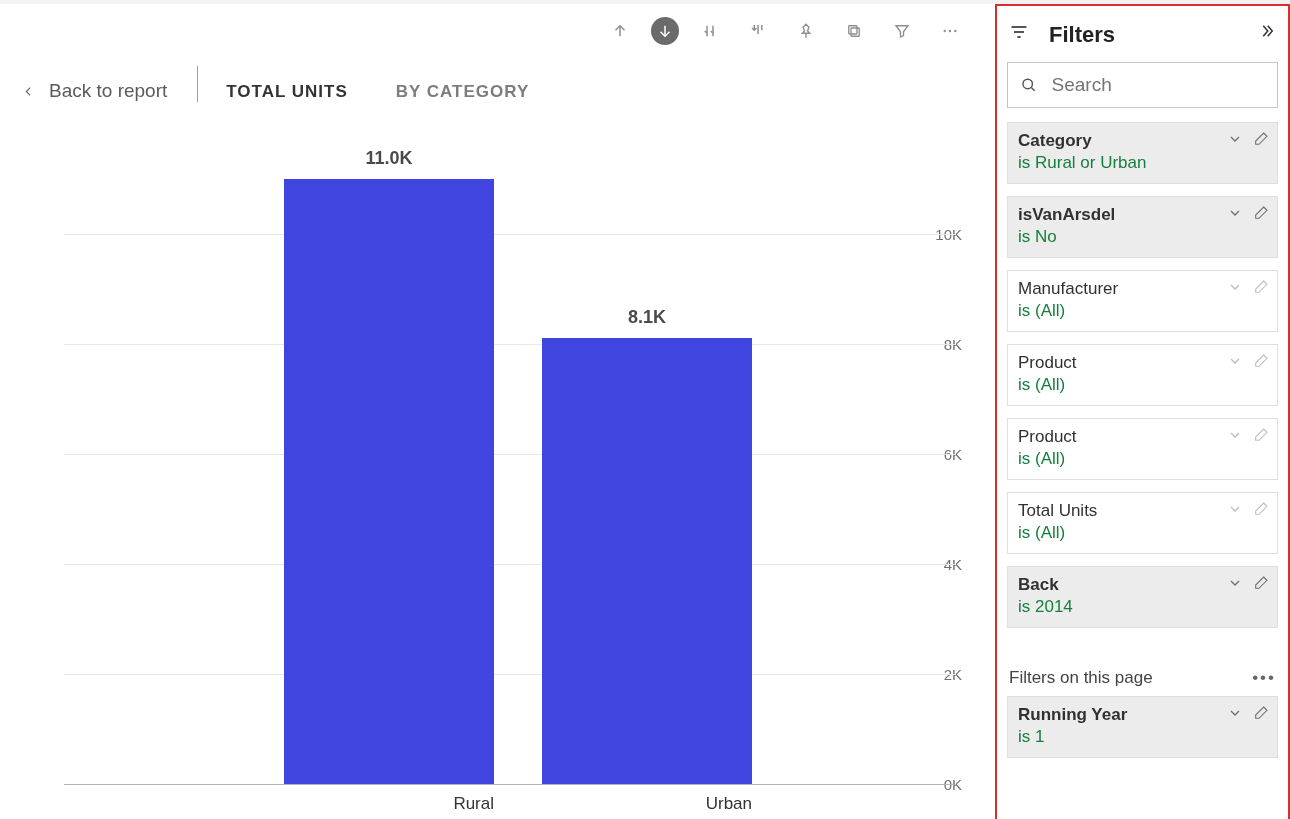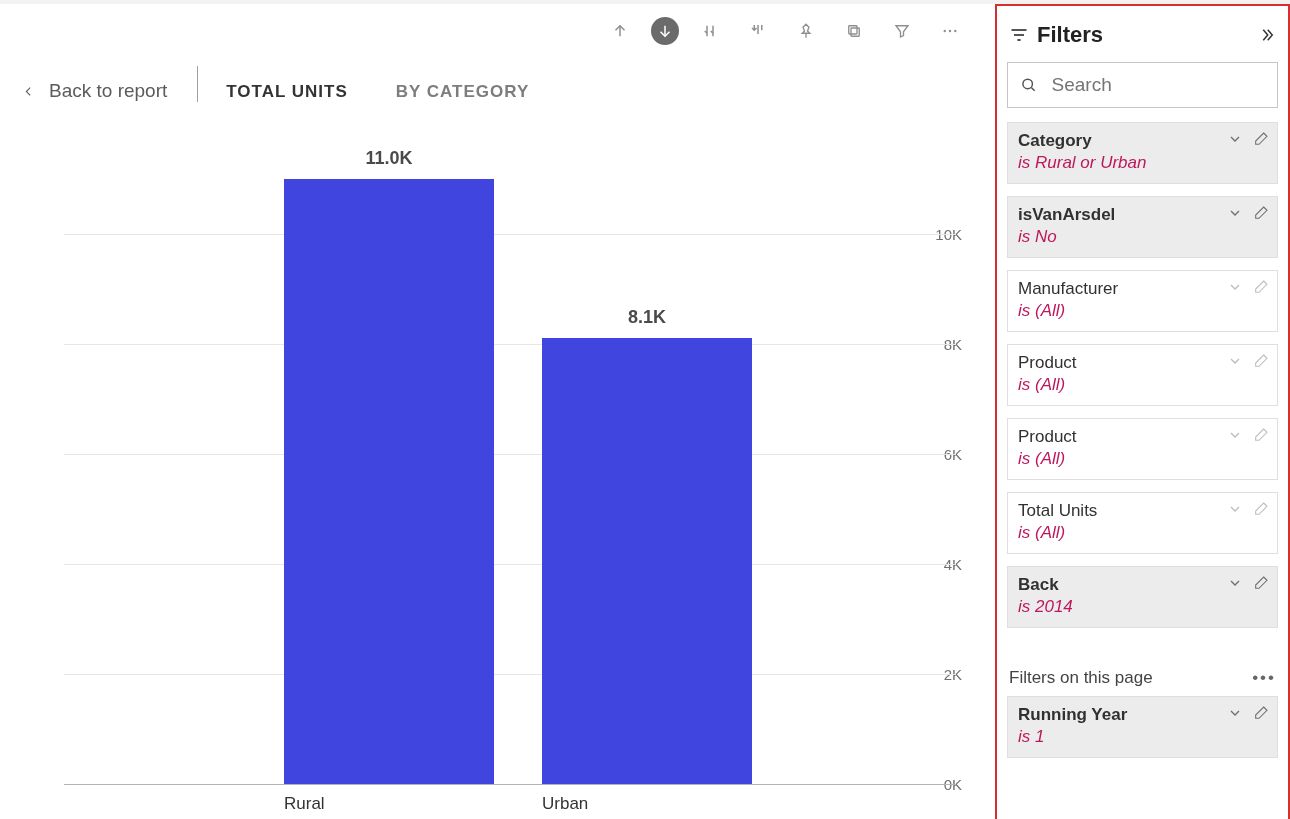--- a/index.html
+++ b/index.html
@@ -25,39 +25,39 @@
   .tab.spaced { margin-left:20px; }
 
   
   .chart { position:absolute; left:6px; top:112px; width:960px; height:700px; }
   .ytick { position:absolute; right:4px; font-size:15px; color:#707070; transform:translateY(-50%); }
   .grid-line { position:absolute; left:58px; right:10px; height:1px; background:#e6e6e6; }
   .baseline { background:#b5b5b5; }
   .plot { position:absolute; left:58px; right:10px; top:0; bottom:32px;font-weight:bold; }
   .bar { position:absolute; bottom:0; width:210px; background:#4045e0; }
   .bar-label { position:absolute; width:210px; text-align:center; font-size:18px; color:#4a4a4a; }
-  .x-label { position:absolute; bottom:2px; width:210px; text-align:left; font-size:17px; color:#333; }
+  .x-label { position:absolute; bottom:2px; width:210px; text-align:right; font-size:17px; color:#333; }
 
   
   .filters-pane { position:absolute; right:0; top:0; width:295px; height:819px; border:2px solid #d62f2f; background:#fff; padding:10px 10px 0 10px;}
-  .filters-head { display:flex; align-items:center; gap:8px; padding:6px 2px 14px 2px;}
+  .filters-head { display:flex; gap:20px; padding:6px 2px 14px 2px;}
   .filters-head .title { font-size:22px; font-weight:600; color:#222; flex:1;}
   .filters-head svg { width:20px; height:20px; color:#333;}
   .collapse-arrow { width:18px !important; height:18px !important; color:#555;}
 
   .search-box { display:flex; align-items:center; gap:12px; border:1px solid #c8c6c4; height:46px; padding:0 12px; margin-bottom:14px;}
   .search-box svg { width:20px; height:20px; color:#555;}
   .search-box input { border:none; outline:none; font-size:19px; color:#555; background:transparent; width:100%;}
 
   .card-stack { display:flex; flex-direction:column; gap:12px; }
   .filter-card { border:1px solid #e1dfdd; background:#fff; padding:8px 10px 10px 10px; position:relative;}
   .filter-card.applied { background:#ececec; }
   .filter-card .fname { font-size:17px; color:#323130; }
   .filter-card.applied .fname { font-weight:700; }
-  .filter-card .fval { font-size:17px; color:#be185d; margin-top:2px;font-style:italic;}
+  .filter-card .fval { font-size:17px; color:#15803d; margin-top:2px;}
   .card-icons { position:absolute; right:8px; top:8px; display:flex; gap:10px; align-items:center;}
   .card-icons svg { width:16px; height:16px; color:#6f6f6f;}
   .card-icons.muted svg { color:#bdbdbd;}
 
   .section-row { display:flex; align-items:center; justify-content:space-between; font-size:17px; color:#444; margin:40px 2px 8px 2px;}
   .dots { letter-spacing:2px; color:#666; }
 </style>
 </head>
 <body>
 

